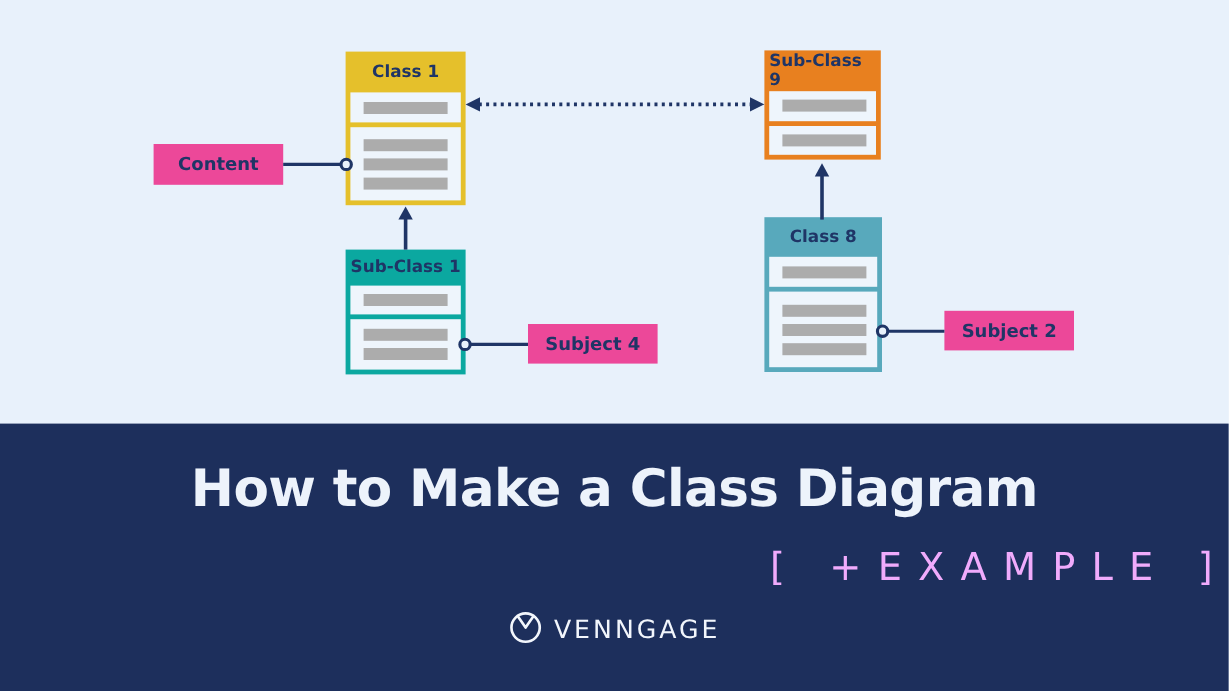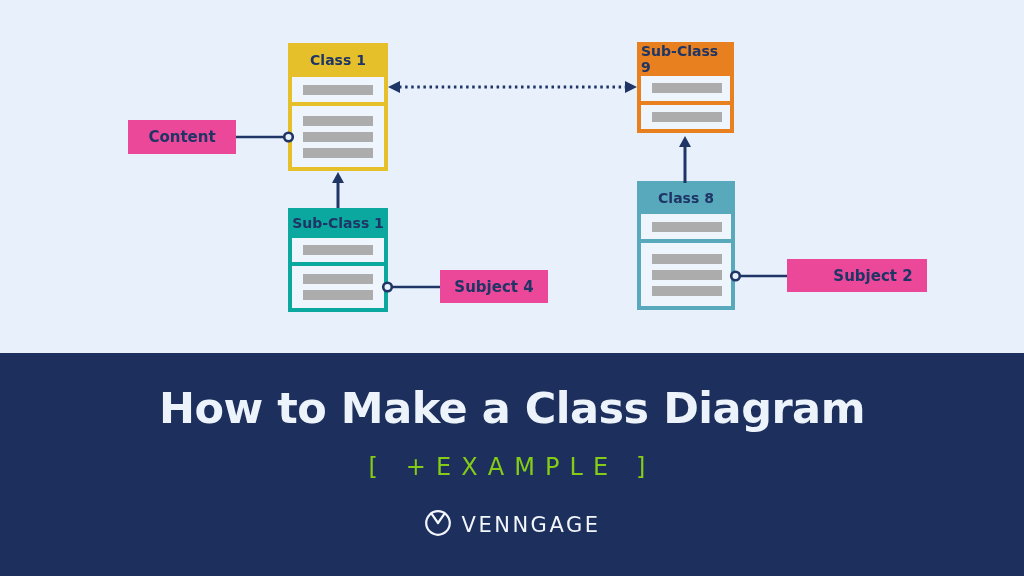--- a/index.html
+++ b/index.html
@@ -34,28 +34,28 @@
   .box-class2{left:637px;top:181px;width:98px;height:129px;background:#58a9bc;}
   .box-class2 .uml-hdr{height:25px;}
   .box-class2 .row1{flex:0 0 25px;}
   .box-class2 .row2{flex:1;}
 
   
   .tag{position:absolute;background:#ec4899;color:#1f3566;font-weight:bold;font-size:15px;
        display:flex;align-items:center;justify-content:center;}
   .tag-content{left:128px;top:120px;width:108px;height:34px;}
   .tag-subject1{left:440px;top:270px;width:108px;height:33px;}
-  .tag-subject2{left:787px;top:259px;width:108px;height:33px;padding-left:32px;}
+  .tag-subject2{left:787px;top:259px;width:108px;height:33px;}
 
   
   .band{position:absolute;left:0;top:353px;width:1024px;height:232px;background:#1d2f5c;}
   .band-title{position:absolute;left:0;top:30px;width:100%;text-align:center;
               color:#edf3fb;font-weight:bold;font-size:43px;letter-spacing:-0.5px;}
-  .band-subtitle{position:absolute;left:0;top:100px;width:100%;text-align:center;
-                 color:#84cc16;font-size:24px;letter-spacing:0.42em;font-weight:normal;}
+  .band-subtitle{position:absolute;left:0;top:100px;width:100%;text-align:right;
+                 color:#f0abfc;font-size:32px;letter-spacing:0.42em;font-weight:normal;}
   .brand{position:absolute;left:0;top:156px;width:100%;display:flex;align-items:flex-end;
          justify-content:center;gap:10px;color:#f2f6fc;}
   .brand-text{font-size:21px;letter-spacing:2.5px;font-weight:normal;}
 </style>
 </head>
 <body>
 
 <div class="stage">
 
   <div class="diagram">

